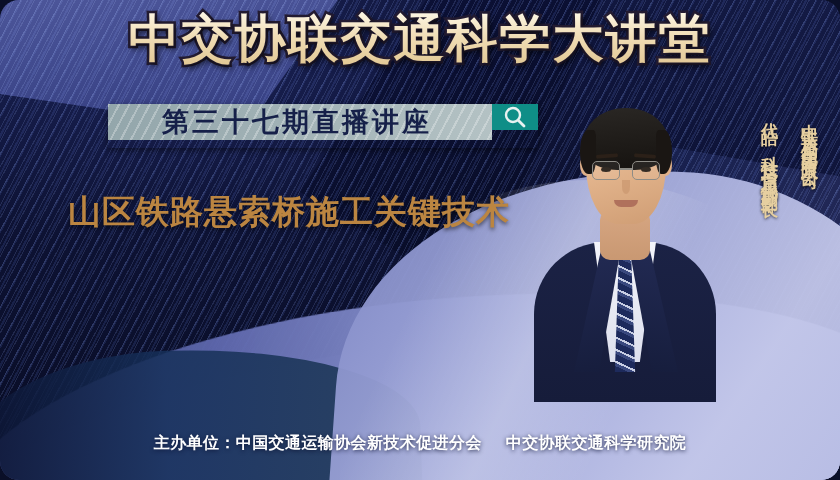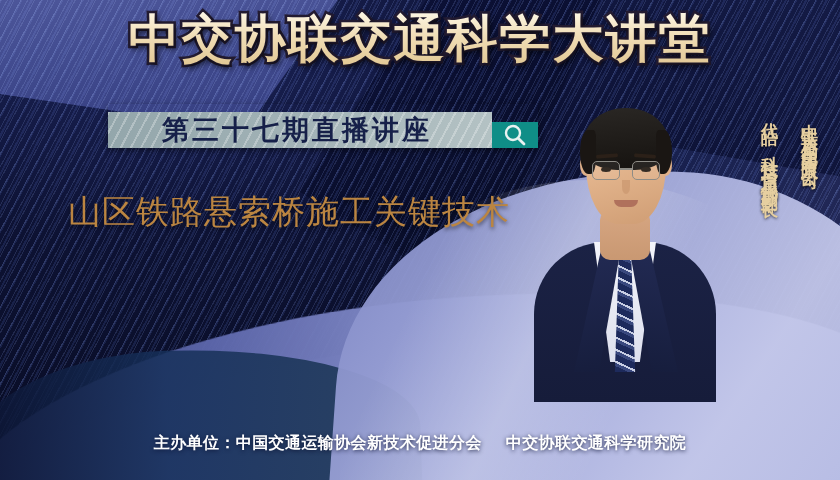--- a/index.html
+++ b/index.html
@@ -2,20 +2,21 @@
 <html lang="zh"><head>
 <meta charset="utf-8">
 <title>Webinar Poster</title>
 <style>
   html,body{margin:0;padding:0;background:#0a0f28;}
   *{box-sizing:border-box;}
   .stage{
     position:relative;width:840px;height:480px;overflow:hidden;
     font-family:"Liberation Sans","DejaVu Sans",sans-serif;
     background:#0b1030;
+    border-radius:19px;
   }
 
   
   .bg-base{
     position:absolute;inset:0;
     background:
       radial-gradient(120% 90% at 20% 10%, #1a2256 0%, #0d1233 45%, #080c24 100%);
   }
   
   .wedge-tl{
@@ -116,21 +117,21 @@
     position:absolute;left:0;right:0;top:12px;text-align:center;
     font-size:51px;font-weight:700;letter-spacing:2px;line-height:1.05;
     color:transparent;
     -webkit-text-stroke:5px #241c33;
     white-space:nowrap;z-index:5;
   }
 
   
   .sub-bar{
     position:absolute;left:108px;top:104px;width:430px;height:44px;
-    display:flex;align-items:flex-end;z-index:6;
+    display:flex;align-items:flex-start;z-index:6;
     box-shadow:0 2px 6px rgba(0,0,0,.45);
   }
   .sub-bar-text{
     flex:1;display:flex;align-items:center;justify-content:center;
     background:linear-gradient(100deg,#93a6ab 0%,#9fb0b4 40%,#b4c2c4 100%);
     position:relative;overflow:hidden;
     font-size:27px;font-weight:600;color:#162049;letter-spacing:3px;
     padding-right:6px;
   }
   .sub-bar-text::after{
@@ -142,21 +143,21 @@
   }
   .sub-bar-text span{position:relative;z-index:2;}
   .sub-search{
     width:46px;background:#0f8e87;display:flex;align-items:center;justify-content:center;
   }
   .sub-search svg{display:block;}
 
   
   .lec-title{
     position:absolute;left:24px;top:190px;width:530px;text-align:center;
-    font-size:33px;font-weight:400;line-height:1.33;letter-spacing:1px;
+    font-size:33px;font-weight:700;line-height:1.33;letter-spacing:1px;
     color:#bb8541;
     text-shadow:0 2px 4px rgba(0,0,0,.6);
     z-index:7;
   }
   .lec-title-l2{display:block;}
 
   
   .time-pill{
     position:absolute;left:150px;top:317px;
     padding:7px 26px 9px;border-radius:22px;

